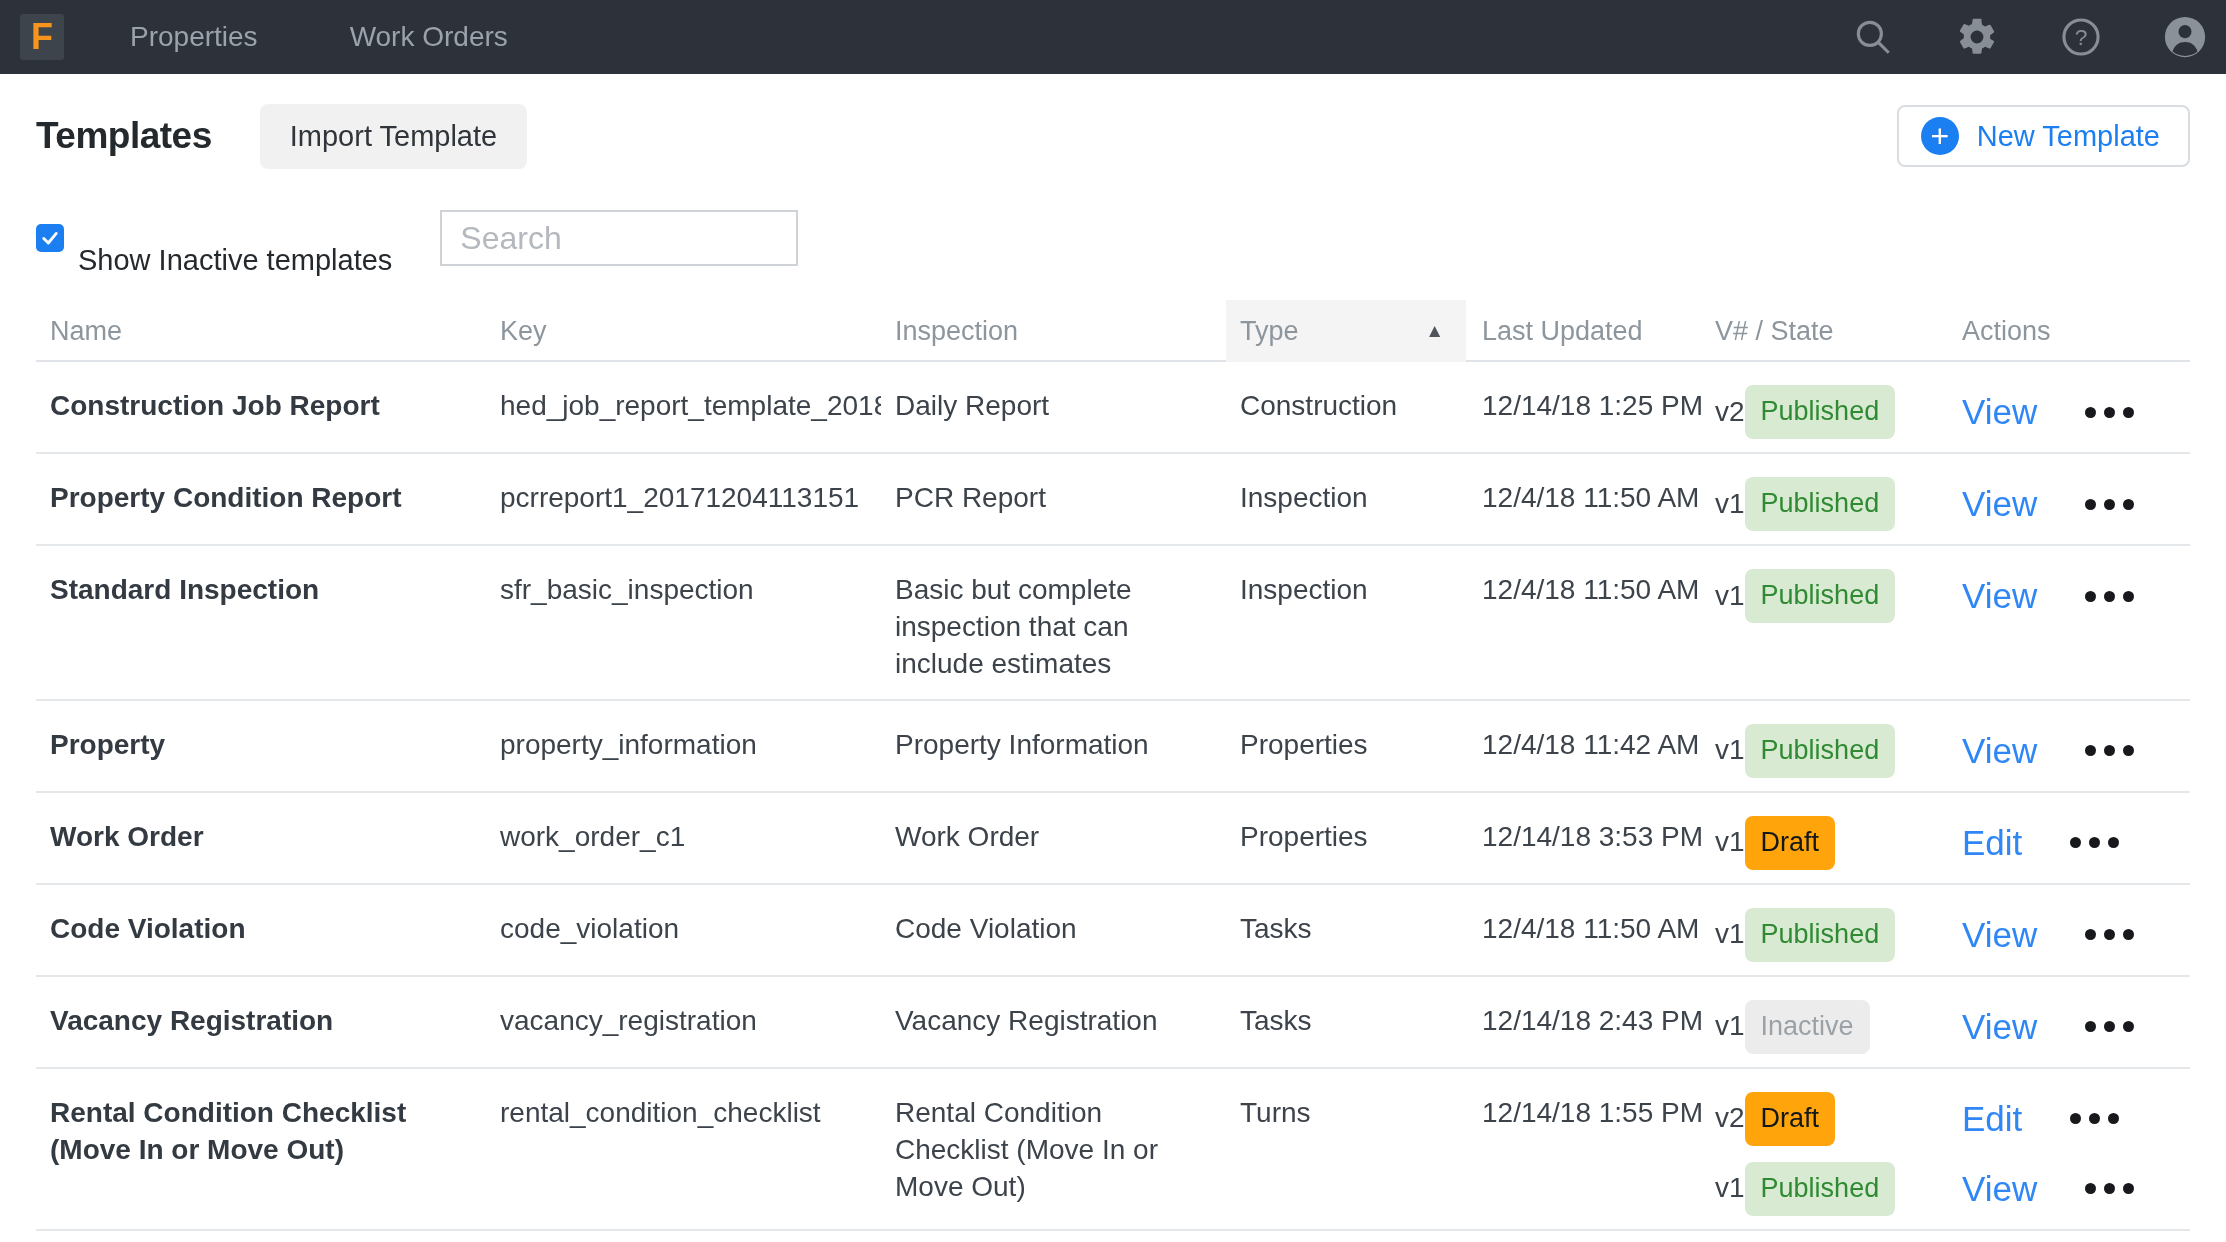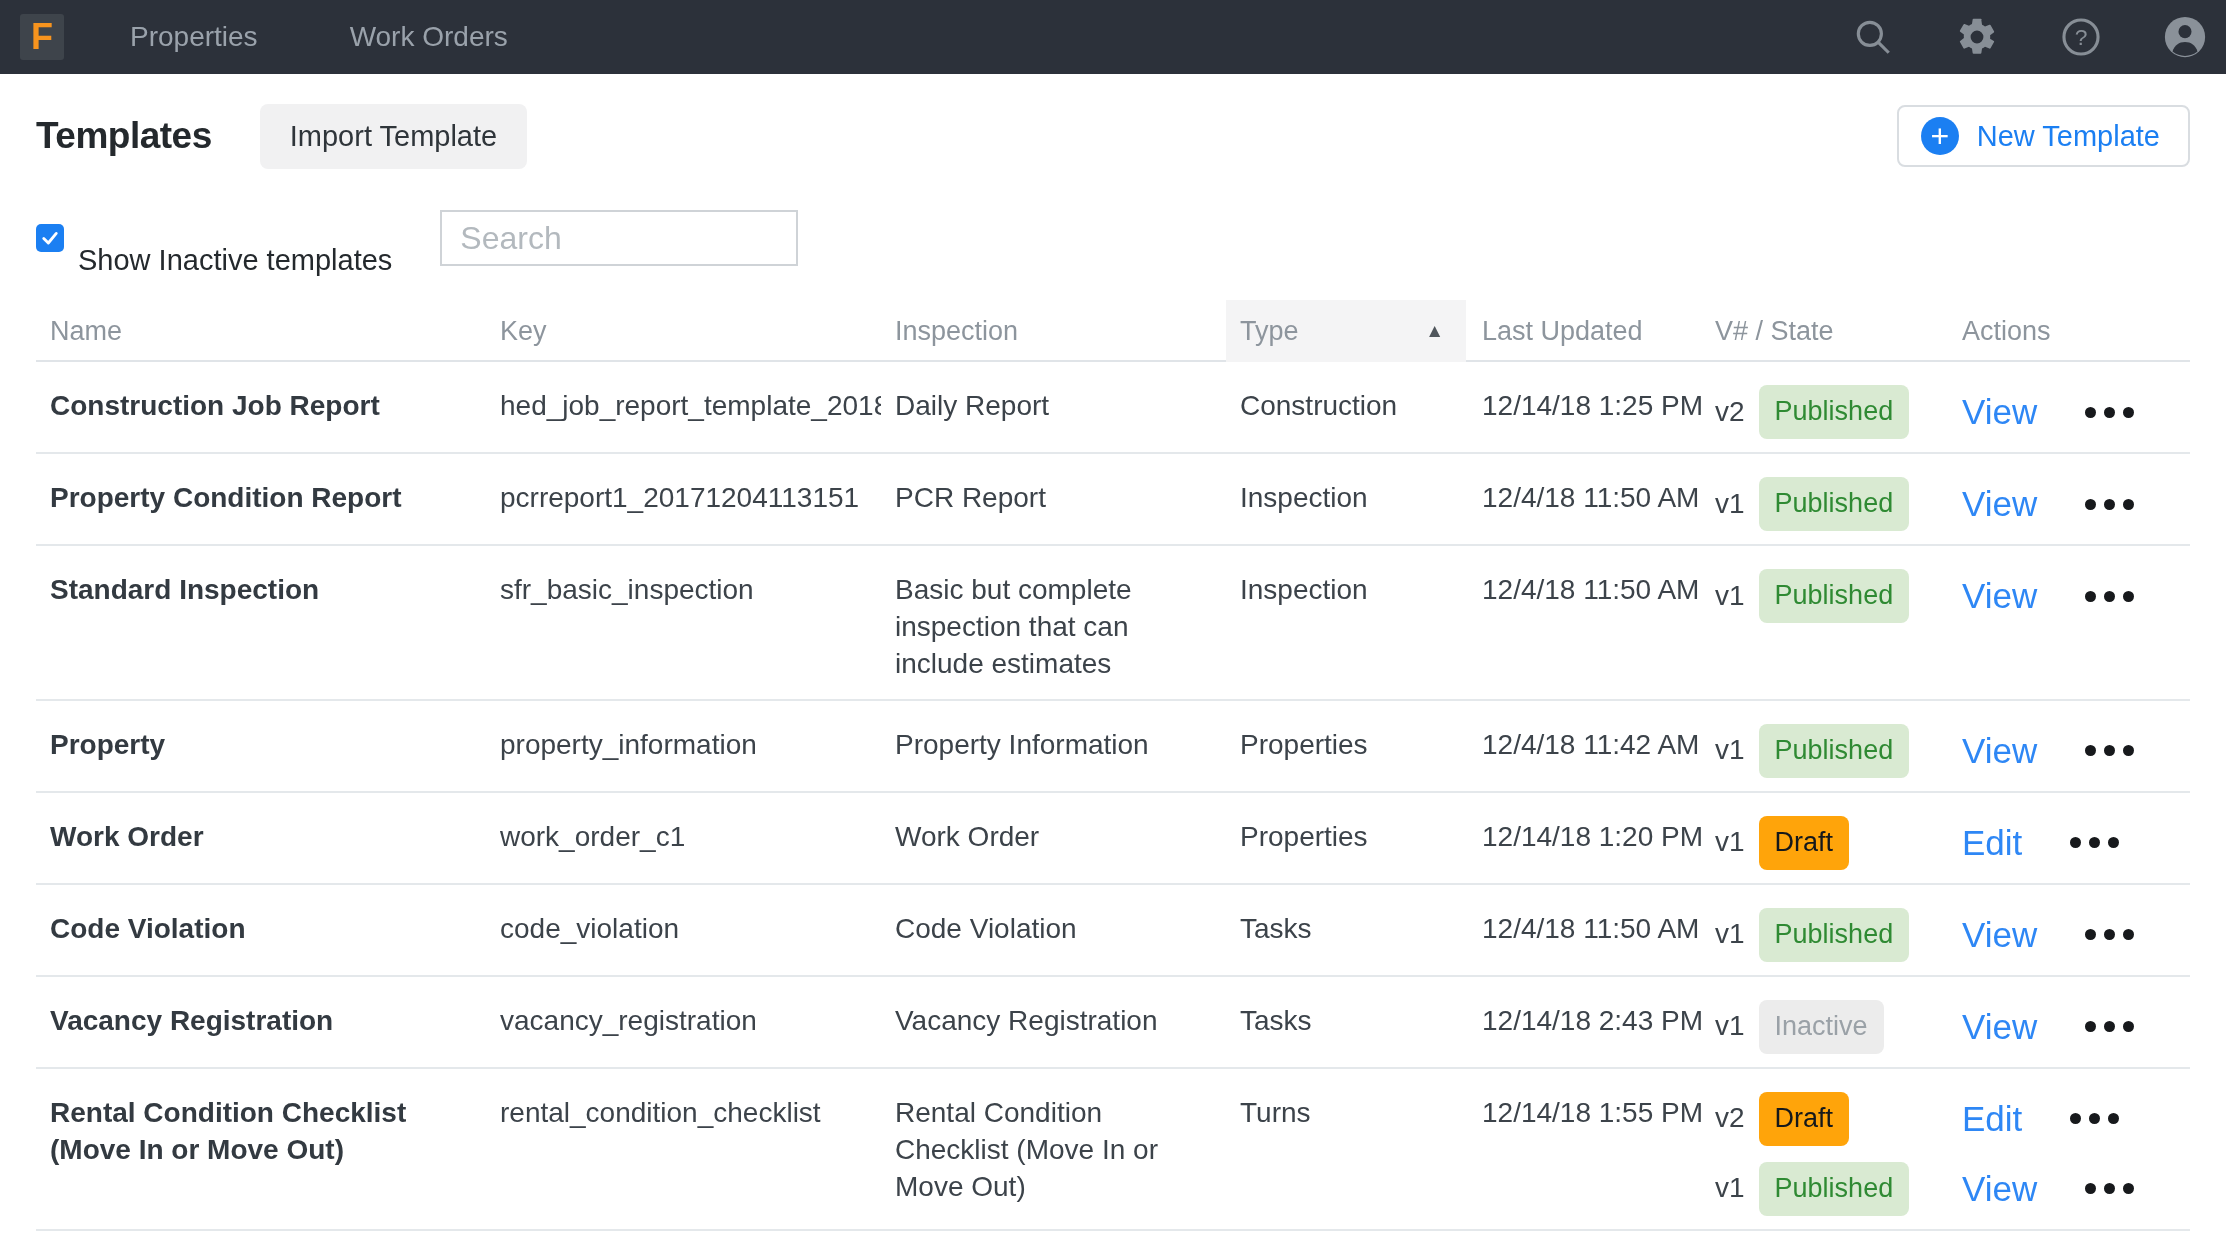--- a/index.html
+++ b/index.html
@@ -46,21 +46,21 @@
   .type-header-inner { background:#f4f4f5; width:240px; display:flex; align-items:center;
     justify-content:space-between; padding:0 22px 0 14px; cursor:pointer; }
   .sort-arrow { font-size:19px; color:#50565c; }
   .row { border-bottom:2px solid #e4e8eb; padding:26px 0 16px 0; font-size:28px; color:#3c434a; }
   .cell { padding-left:14px; line-height:1.32; }
   .name-cell { font-weight:bold; color:#333a41; padding-right:34px; }
   .key-cell { white-space:nowrap; overflow:hidden; }
   .desc-cell { padding-right:44px; }
   .updated-cell { white-space:nowrap; }
   .state-cell, .actions-cell { display:flex; flex-direction:column; gap:22px; }
-  .version-entry { display:flex; align-items:center; gap:14px; height:48px; }
+  .version-entry { display:flex; align-items:center; height:48px; }
   .version-label { font-size:28px; color:#3c434a; }
   .badge { font-size:27px; padding:9px 16px; border-radius:8px; white-space:nowrap; }
   .badge.published { background:var(--published-bg,#d9ead2); color:var(--published-text,#2f8a33); }
   .badge.draft { background:var(--draft-bg,#ffa40a); color:var(--draft-text,#15181b); }
   .badge.inactive { background:var(--inactive-bg,#ececec); color:var(--inactive-text,#9aa1a7); }
   .action-row { display:flex; align-items:center; gap:46px; height:48px; }
   .link { color:#2e87f5; font-size:35px; text-decoration:none; cursor:pointer; }
   .dots { display:flex; gap:8px; cursor:pointer; padding:6px 2px; }
   .dot { width:11px; height:11px; border-radius:50%; background:#17191c; }
 </style>
@@ -224,21 +224,21 @@
               <span class="dot"></span>
             </span>
           </div>
         </div>
       </div>
       <div class="row grid-cols">
         <div class="cell name-cell">Work Order</div>
         <div class="cell key-cell">work_order_c1</div>
         <div class="cell desc-cell">Work Order</div>
         <div class="cell type-cell">Properties</div>
-        <div class="cell updated-cell">12/14/18 1:20 PM</div>
+        <div class="cell updated-cell">12/14/18 3:53 PM</div>
         <div class="cell state-cell">
           <div class="version-entry">
             <span class="version-label">v1</span>
             <span class="badge draft">Draft</span>
           </div>
         </div>
         <div class="cell actions-cell">
           <div class="action-row">
             <a class="link">Edit</a>
             <span class="dots">

